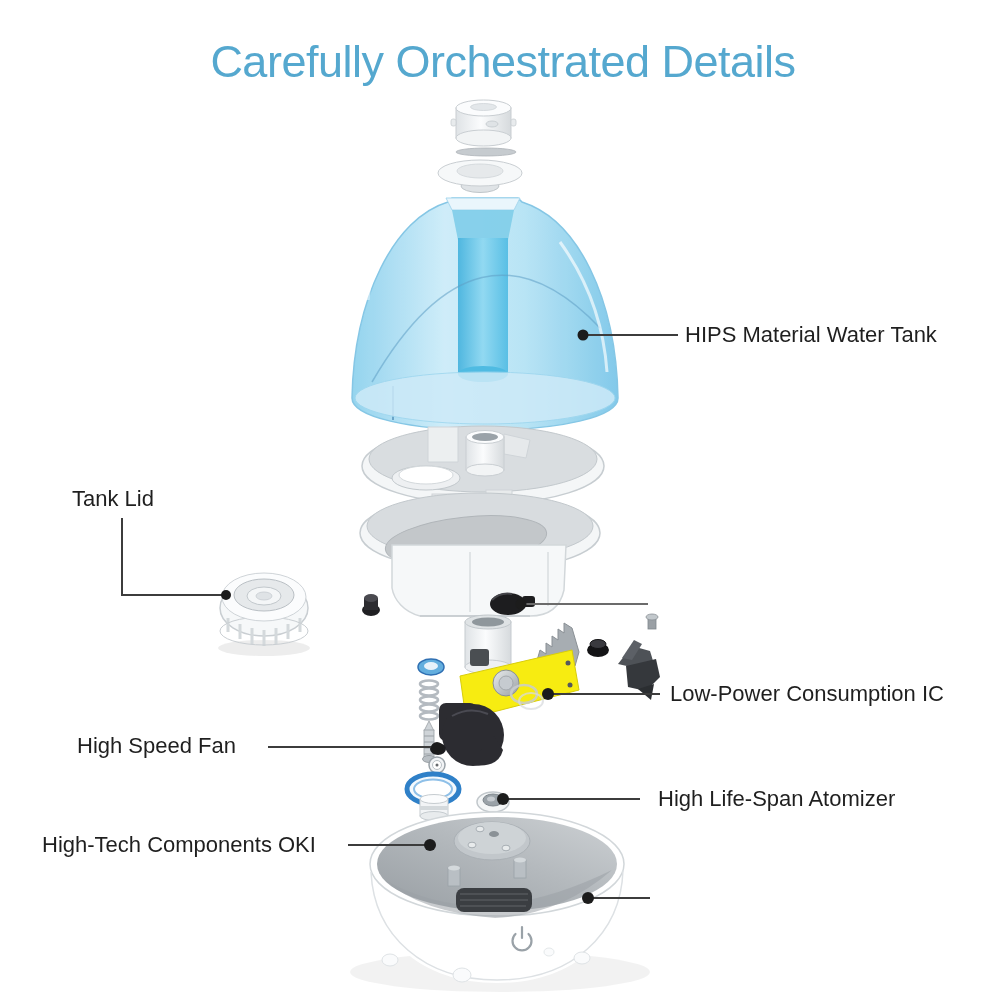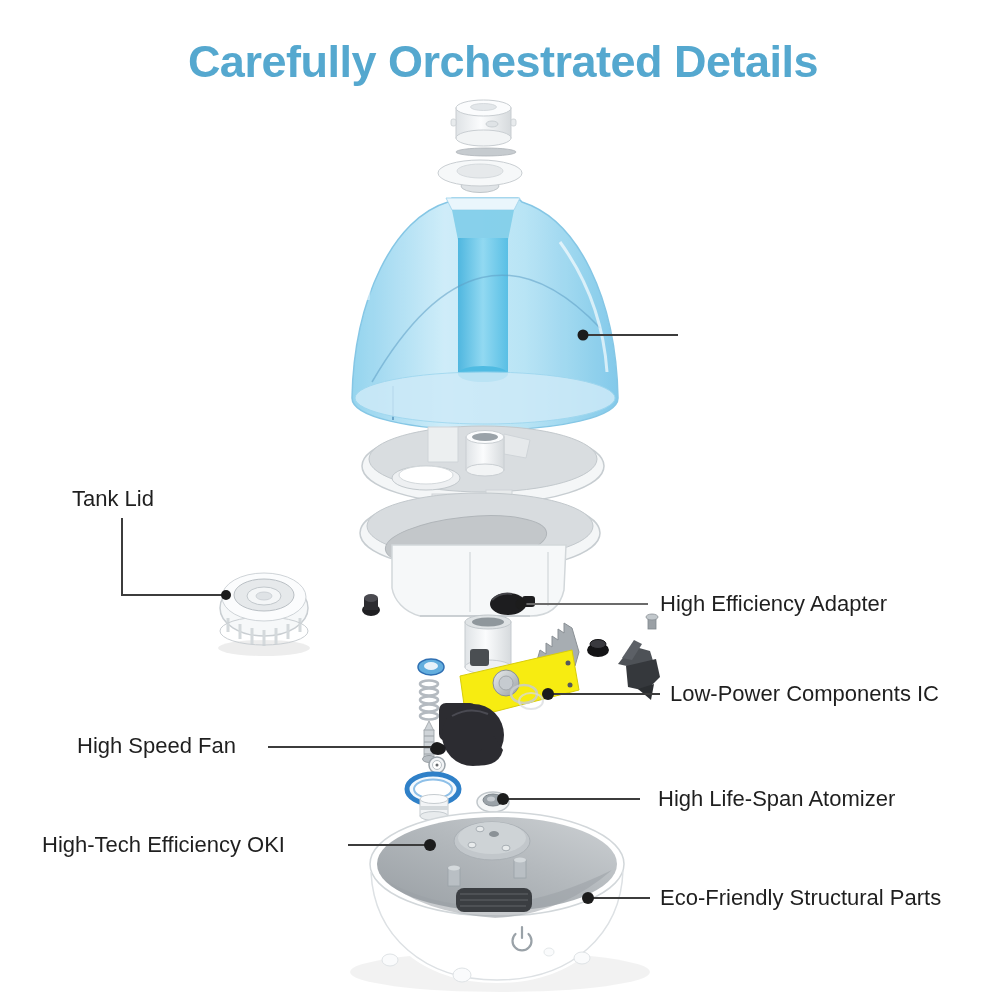--- a/index.html
+++ b/index.html
@@ -14,21 +14,21 @@
   }
   *{margin:0;padding:0;box-sizing:border-box;}
   html,body{background:#e9e9e9;}
   .canvas{
     position:relative;width:1000px;height:1000px;margin:0 auto;
     background:var(--bg);overflow:hidden;
     font-family:"Liberation Sans","DejaVu Sans",sans-serif;
   }
   .title{
     position:absolute;left:0;top:36px;width:100%;
-    text-align:center;font-size:45px;font-weight:bold;letter-spacing:-0.5px;
+    text-align:center;font-size:45px;font-weight:normal;letter-spacing:-0.5px;
     color:var(--title-color);
     padding-left:6px;
   }
   .part-label{
     position:absolute;font-size:22px;line-height:26px;color:var(--label-color);
     white-space:nowrap;
   }
   svg.art{position:absolute;left:0;top:0;width:1000px;height:1000px;}
   .leader{stroke:var(--leader-color);stroke-width:2;fill:none;}
   .leader-dot{fill:#1c1c1c;}
@@ -315,21 +315,20 @@
           <line class="leader" x1="348" y1="845" x2="426" y2="845"></line>
           <circle class="leader-dot" cx="430" cy="845" r="6"></circle>
         </g>
       <g>
           <line class="leader" x1="588" y1="898" x2="650" y2="898"></line>
           <circle class="leader-dot" cx="588" cy="898" r="6"></circle>
         </g>
     </g>
   </svg>
 
+  <div class="part-label" style="left:685px;top:322px">HIPS Material Water Tank</div>
   <div class="part-label" style="left:72px;top:486px">Tank Lid</div>
-  <div class="part-label" style="left:660px;top:591px">High Efficiency Adapter</div>
-  <div class="part-label" style="left:670px;top:681px">Low-Power Components IC</div>
+  <div class="part-label" style="left:670px;top:681px">Low-Power Consumption IC</div>
   <div class="part-label" style="left:77px;top:733px">High Speed Fan</div>
   <div class="part-label" style="left:658px;top:786px">High Life-Span Atomizer</div>
-  <div class="part-label" style="left:42px;top:832px">High-Tech Efficiency OKI</div>
-  <div class="part-label" style="left:660px;top:885px">Eco-Friendly Structural Parts</div>
+  <div class="part-label" style="left:42px;top:832px">High-Tech Components OKI</div>
 
 </div>
 
 </body></html>

